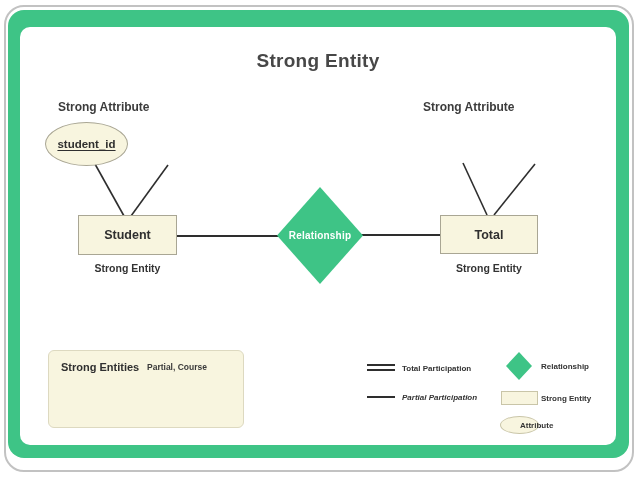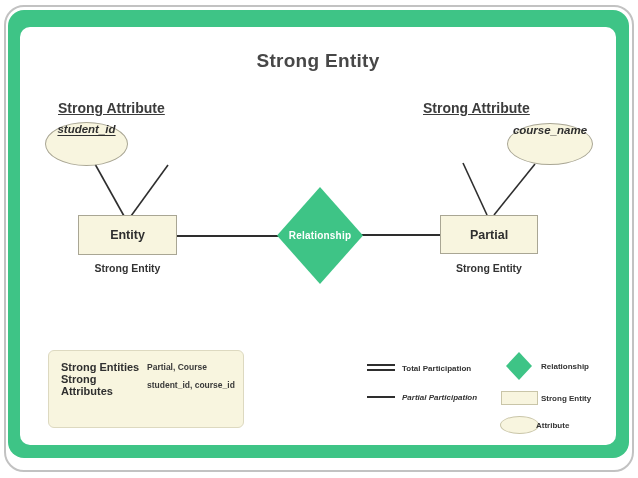--- a/index.html
+++ b/index.html
@@ -19,26 +19,26 @@
   .content{
     position:absolute;left:20px;top:27px;width:596px;height:418px;
     border-radius:10px;background:#fff;
   }
   .lines{position:absolute;left:0;top:0;pointer-events:none;}
   .title{
     position:absolute;left:20px;top:50px;width:596px;text-align:center;
     font-size:19px;font-weight:bold;color:#474747;letter-spacing:.3px;
   }
   .attr-label{
-    position:absolute;font-size:14px;font-weight:bold;color:#3c3c3c;white-space:nowrap;text-decoration:underline;
+    position:absolute;font-size:12px;font-weight:bold;color:#3c3c3c;white-space:nowrap;
   }
   .ellipse{
     position:absolute;background:var(--cream,#f8f5df);
     border:1px solid var(--cream_border,#aeab99);border-radius:50%;
-    display:flex;justify-content:center;font-style:italic;
+    display:flex;align-items:center;justify-content:center;
   }
   .ellipse .lbl{font-size:11.5px;font-weight:bold;color:#2f2f2f;white-space:nowrap;}
   .ellipse .lbl.key{text-decoration:underline;text-underline-offset:2px;}
   .entity{
     position:absolute;background:var(--cream,#f8f5df);
     border:1.5px solid var(--cream_border,#aeab99);
     display:flex;align-items:center;justify-content:center;
     font-size:12.5px;font-weight:bold;color:#2f2f2f;
   }
   .entity-caption{
@@ -47,21 +47,21 @@
   .diamond{
     position:absolute;left:277px;top:187px;width:86px;height:97px;
     background:var(--green,#3ec486);
     clip-path:polygon(50% 0,100% 50%,50% 100%,0 50%);
     display:flex;align-items:center;justify-content:center;
   }
   .diamond .lbl{color:#fff;font-size:10px;font-weight:600;letter-spacing:.2px;}
   .summary-box{
     position:absolute;left:48px;top:350px;width:196px;height:78px;
     background:var(--cream,#f8f5df);border:1px solid #ddd9c0;border-radius:6px;
-    padding:10px 12px;display:flex;flex-direction:column;
+    padding:10px 12px;display:flex;flex-direction:column;justify-content:space-between;
   }
   .summary-row{display:flex;align-items:center;}
   .summary-row .term{font-size:11px;font-weight:bold;color:#2f2f2f;width:86px;flex:none;}
   .summary-row .val{font-size:8.5px;font-weight:bold;color:#3a3a3a;white-space:nowrap;}
   .legend-label{
     position:absolute;font-size:8px;font-weight:bold;color:#333;white-space:nowrap;
   }
   .double-line{
     position:absolute;left:367px;top:364px;width:28px;height:7px;
     border-top:2px solid var(--line,#2e2e2e);border-bottom:2px solid var(--line,#2e2e2e);
@@ -100,52 +100,45 @@
     <line x1="177" y1="236" x2="285" y2="236" stroke="#2e2e2e" stroke-width="1.8"></line>
     <line x1="356" y1="235" x2="441" y2="235" stroke="#2e2e2e" stroke-width="1.8"></line>
   </svg>
 
   <div class="title">Strong Entity</div>
 
   <div class="attr-label" style="left:58px;top:100px;">Strong Attribute</div>
   <div class="ellipse" style="left:45px;top:122px;width:83px;height:44px;">
     <span class="lbl key">student_id</span>
   </div>
-  <div class="entity" style="left:78px;top:215px;width:99px;height:40px;">Entity</div>
+  <div class="entity" style="left:78px;top:215px;width:99px;height:40px;">Student</div>
   <div class="entity-caption" style="left:78px;top:262px;width:99px;">Strong Entity</div>
 
   <div class="diamond">
     <span class="lbl">Relationship</span>
   </div>
 
   <div class="attr-label" style="left:423px;top:100px;">Strong Attribute</div>
-  <div class="ellipse" style="left:507px;top:123px;width:86px;height:42px;">
-    <span class="lbl">course_name</span>
-  </div>
-  <div class="entity" style="left:440px;top:215px;width:98px;height:39px;">Partial</div>
+  <div class="entity" style="left:440px;top:215px;width:98px;height:39px;">Total</div>
   <div class="entity-caption" style="left:440px;top:262px;width:98px;">Strong Entity</div>
 
   <div class="summary-box">
     <div class="summary-row">
       <span class="term">Strong Entities</span>
       <span class="val">Partial, Course</span>
-    </div>
-    <div class="summary-row">
-      <span class="term">Strong Attributes</span>
-      <span class="val">student_id, course_id</span>
     </div>
   </div>
 
   <div class="double-line"></div>
   <div class="legend-label" style="left:402px;top:364px;">Total Participation</div>
 
   <div class="single-line"></div>
   <div class="legend-label" style="left:402px;top:393px;font-style:italic;">Partial Participation</div>
 
   <div class="legend-diamond"></div>
   <div class="legend-label" style="left:541px;top:362px;">Relationship</div>
 
   <div class="legend-rect"></div>
   <div class="legend-label" style="left:541px;top:394px;">Strong Entity</div>
 
   <div class="legend-ellipse"></div>
-  <div class="legend-label" style="left:536px;top:421px;">Attribute</div>
+  <div class="legend-label" style="left:520px;top:421px;">Attribute</div>
 </div>
 
 </body></html>

